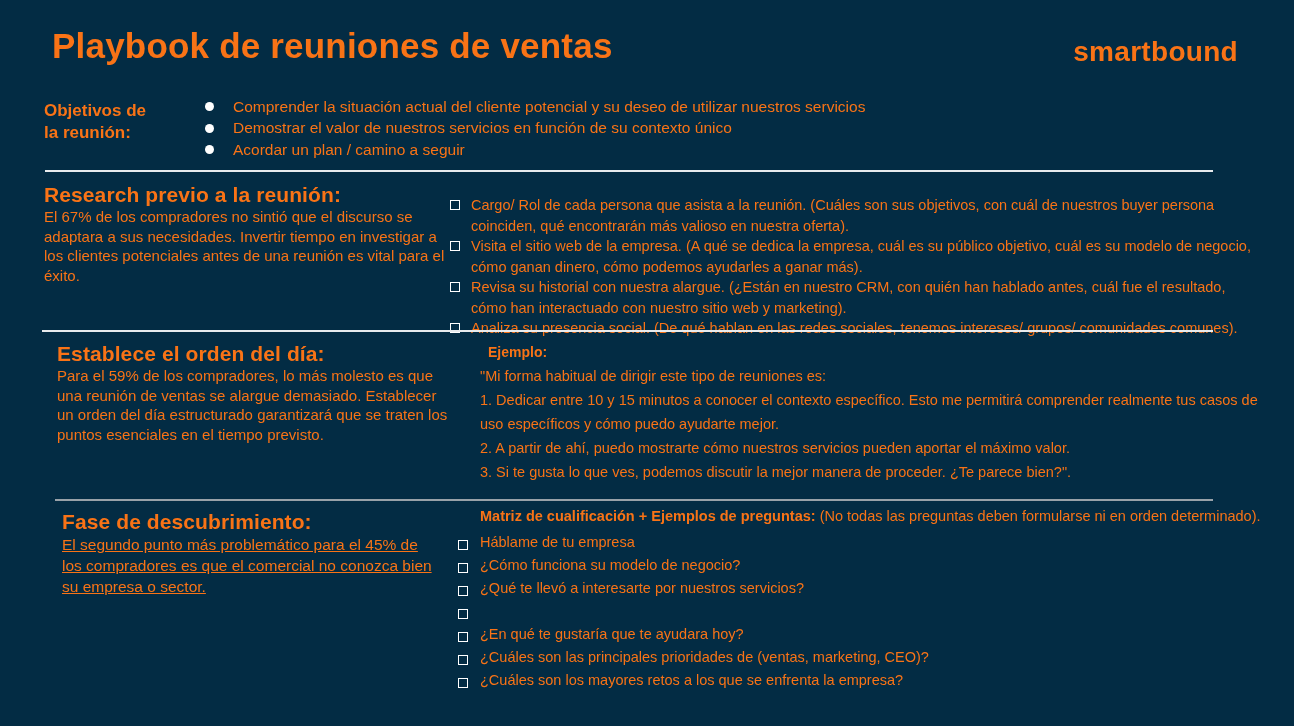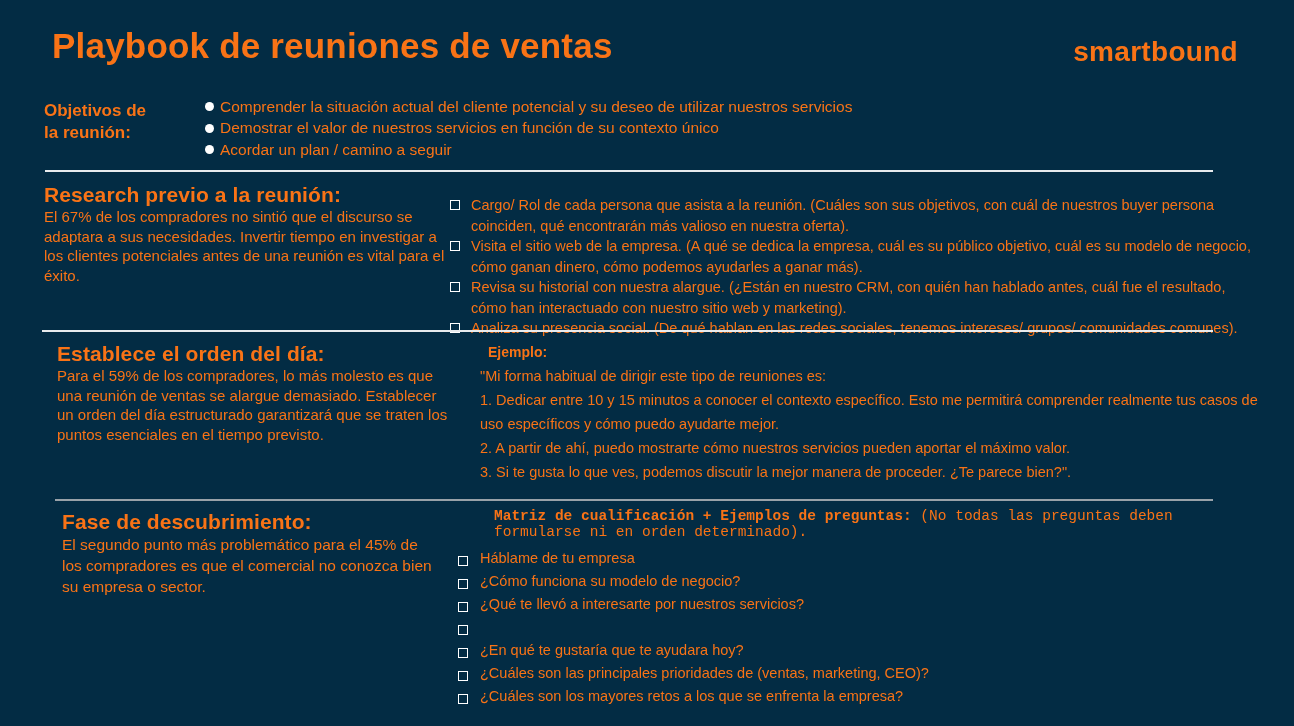--- a/index.html
+++ b/index.html
@@ -19,55 +19,55 @@
     position:absolute; right:56px; top:36px;
     font-size:28px; font-weight:800; letter-spacing:0.3px;
   }
 
   
   .obj-label {
     position:absolute; left:44px; top:100px;
     font-size:17px; font-weight:700; line-height:22px;
   }
   .obj-list { position:absolute; left:205px; top:96px; }
-  .obj-item { display:flex; align-items:center; gap:6px; height:21.5px; font-size:15.5px; }
+  .obj-item { display:flex; align-items:center; gap:19px; height:21.5px; font-size:15.5px; }
   .dot { width:9px; height:9px; border-radius:50%; background:#ffffff; flex:0 0 auto; }
 
   
   .divider { position:absolute; height:2px; background:#e8ebed; }
   .divider-1 { top:170px; left:45px;  width:1168px; }
   .divider-2 { top:330px; left:42px;  width:1171px; }
   .divider-3 { top:499px; left:55px;  width:1158px; background:#99a2a9; }
 
   
   .sec-left { position:absolute; }
   .sec-left h2 { font-size:21px; font-weight:800; letter-spacing:0.1px; }
   .sec-left p  { font-size:15px; line-height:19.5px; }
 
   .research-left  { left:44px; top:183px; width:410px; }
   .agenda-left    { left:57px; top:342px; width:395px; }
   .discovery-left { left:62px; top:510px; width:372px; }
-  .discovery-left p { font-size:15.5px; line-height:21px; }
+  .discovery-left p { font-size:15.5px; line-height:21px;text-decoration:underline; }
 
   
   .research-right { position:absolute; left:450px; top:195px; width:808px; }
   .chk-item { display:flex; gap:11px; font-size:14.5px; line-height:20.5px; }
   .checkbox {
     width:10px; height:10px; border:1.5px solid #ffffff;
     margin-top:5px; flex:0 0 auto; background:transparent;
   }
 
   
   .agenda-right { position:absolute; left:480px; top:340px; width:778px; }
   .example-label { font-size:14px; font-weight:700; line-height:24px;padding-left:8px; }
   .example-line  { font-size:14.5px; line-height:24px; }
 
   
   .discovery-right { position:absolute; left:458px; top:508px; width:805px; }
-  .matrix-label { margin-left:36px; margin-bottom:11px; font-size:14.5px;font-family:Liberation Mono, monospace; }
+  .matrix-label { margin-left:22px; margin-bottom:11px; font-size:14.5px; }
   .matrix-label b { font-weight:700; }
   .q-item {
     display:flex; align-items:flex-end; gap:12px;
     margin-bottom:8px; height:15px; font-size:14.5px;
   }
   .q-item .checkbox { margin-top:0; }
 </style>
 </head>
 <body>
 

